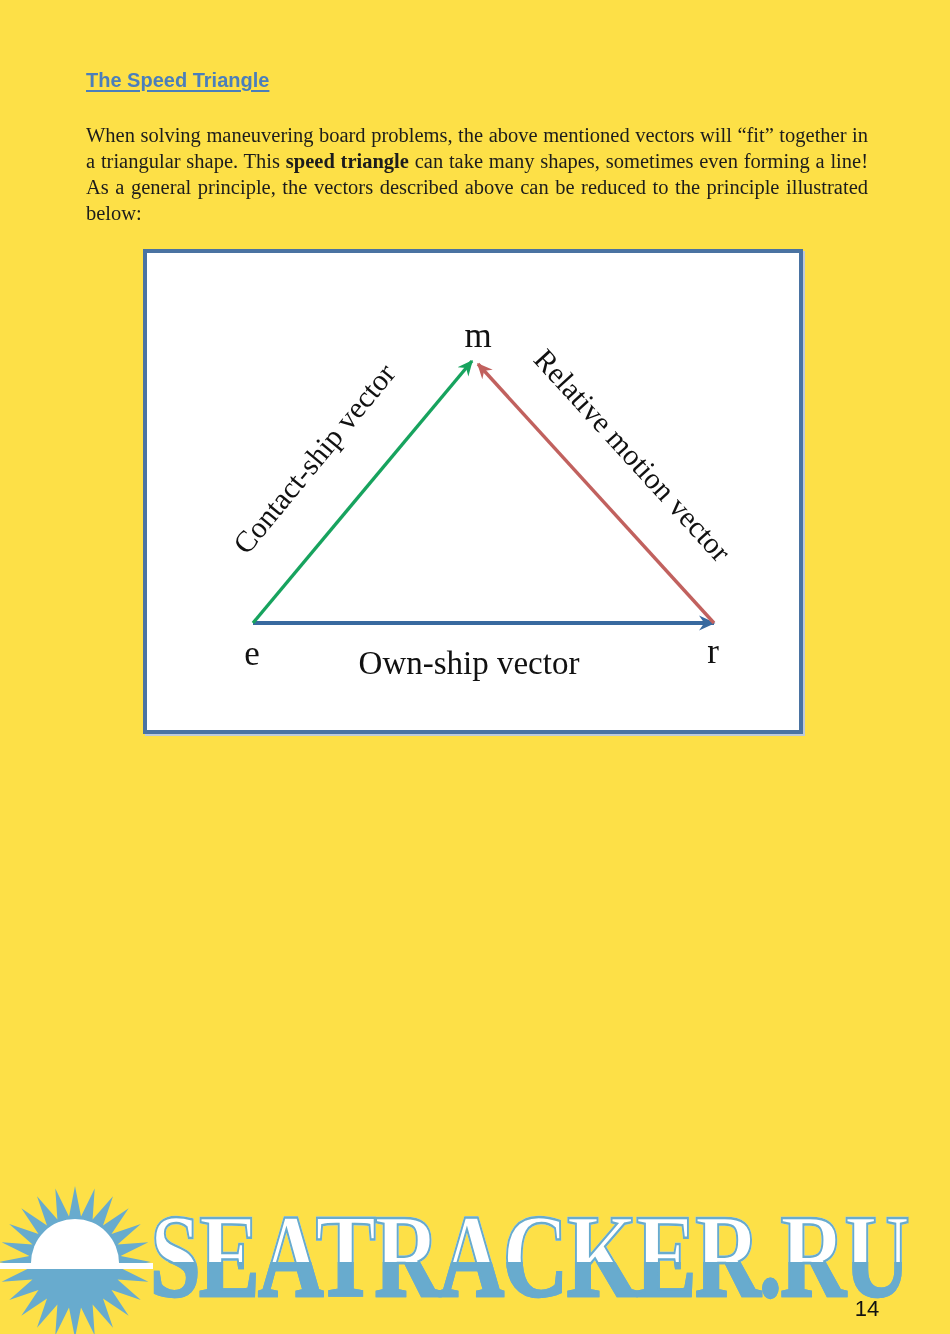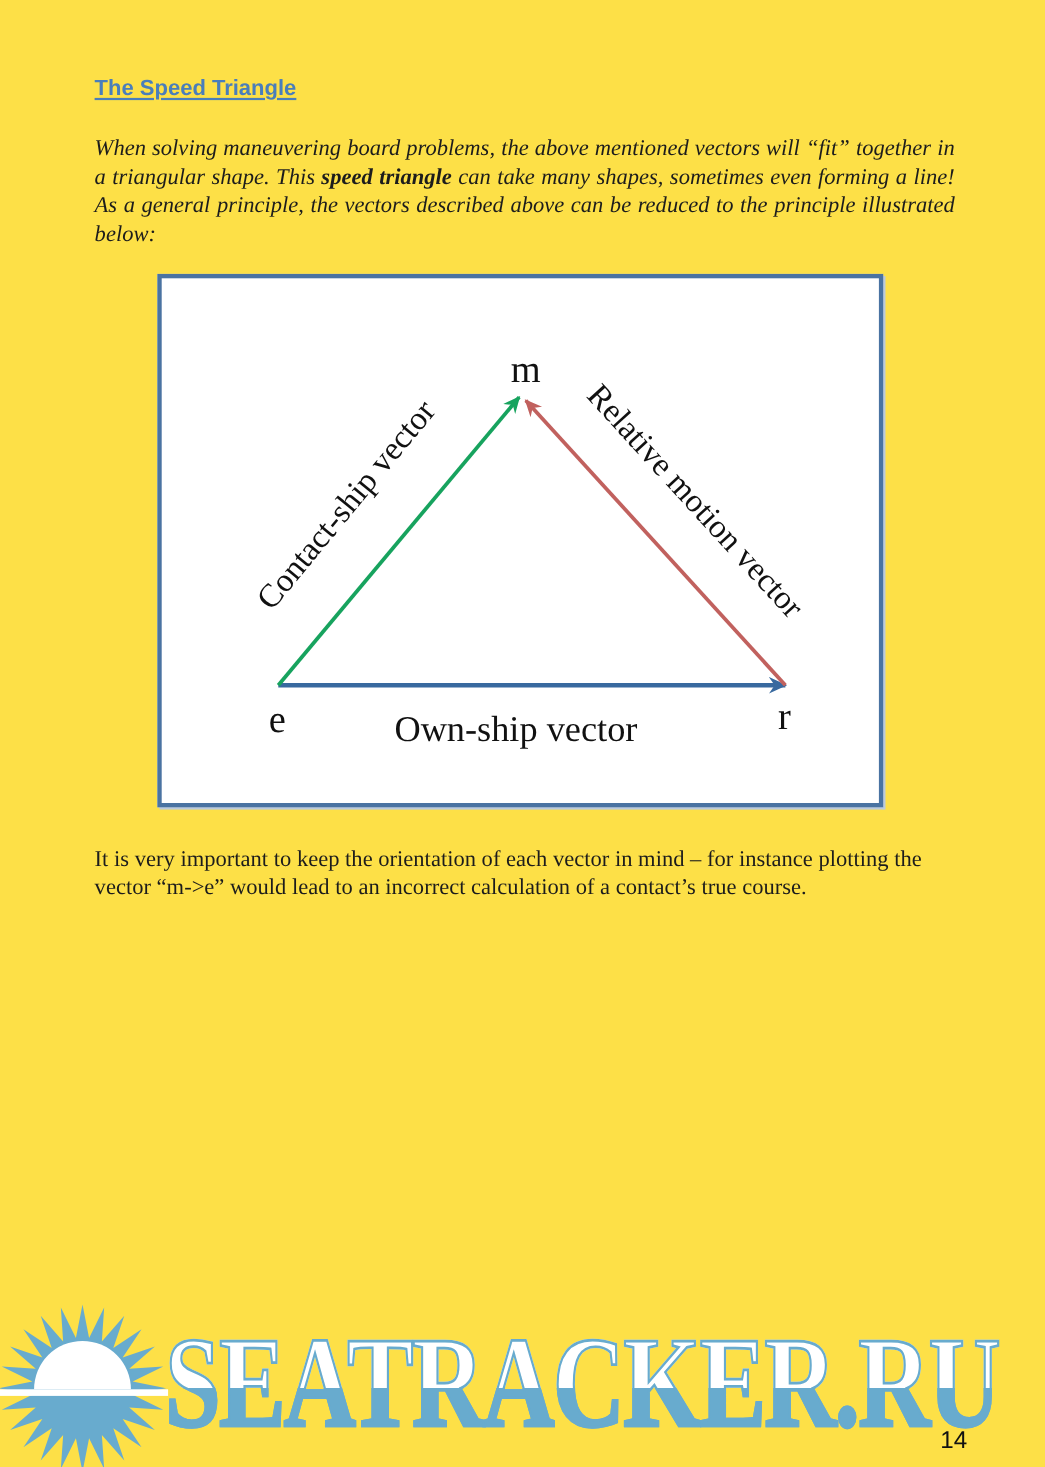--- a/index.html
+++ b/index.html
@@ -17,21 +17,21 @@
     font-weight:bold;font-size:20px;line-height:24px;
     color:var(--heading,#4a7ebb);
     text-decoration:underline;
     text-underline-offset:3px;
   }
   .para{
     position:absolute;left:86px;width:782px;margin:0;
     font-size:20.5px;line-height:26px;
     color:var(--body_text,#1c1c1c);
   }
-  .para.justified{text-align:justify;font-style:italic;}
+  .para.justified{text-align:justify;}
   #para1{top:122px;}
   #para2{top:768px;}
   #para3{top:871px;}
   .para strong{font-weight:bold;}
 
   .figure{
     position:absolute;left:143px;top:249px;
     width:660px;height:485px;box-sizing:border-box;
     border:4px solid var(--diagram_border,#4a73a2);
     background:#ffffff;
@@ -101,21 +101,20 @@
       <text class="dia-label vertex-label" x="331" y="94" text-anchor="middle">m</text>
       <text class="dia-label vertex-label" x="105" y="412" text-anchor="middle">e</text>
       <text class="dia-label vertex-label" x="566" y="410" text-anchor="middle">r</text>
 
       <text class="dia-label edge-label" x="322" y="421" text-anchor="middle">Own-ship vector</text>
       <text class="dia-label rot-label" transform="translate(175,212) rotate(-50.5)" text-anchor="middle">Contact-ship vector</text>
       <text class="dia-label rot-label" transform="translate(478,209) rotate(47.6)" text-anchor="middle">Relative motion vector</text>
     </svg>
   </div>
 
-  <p class="para" id="para2">It is very important to keep the orientation of each vector in mind – for instance plotting the vector “m-&gt;e” would lead to an incorrect calculation of a contact’s true course.</p>
 
   <div>
     <svg class="sun" viewBox="0 0 155 150" width="155" height="150">
       <polygon class="star" points="77.0,0.0 83.0,30.4 96.7,2.6 94.6,33.5 115.0,10.2 105.0,39.5 130.7,22.3 113.5,48.0 142.8,38.0 119.5,58.4 150.4,56.3 122.6,70.0 153.0,76.0 122.6,82.0 150.4,95.7 119.5,93.6 142.8,114.0 113.5,104.0 130.7,129.7 105.0,112.5 115.0,141.8 94.6,118.5 96.7,149.4 83.0,121.6 77.0,152.0 71.0,121.6 57.3,149.4 59.4,118.5 39.0,141.8 49.0,112.5 23.3,129.7 40.5,104.0 11.2,114.0 34.5,93.6 3.6,95.7 31.4,82.0 1.0,76.0 31.4,70.0 3.6,56.3 34.5,58.4 11.2,38.0 40.5,48.0 23.3,22.3 49.0,39.5 39.0,10.2 59.4,33.5 57.3,2.6 71.0,30.4"></polygon>
       <rect x="0" y="77" width="155" height="6" fill="#ffffff"></rect>
       <path d="M 33,77 A 44,44 0 0 1 121,77 Z" fill="#ffffff"></path>
     </svg>
     <div class="watermark-text">SEATRACKER.RU</div>
   </div>
 

